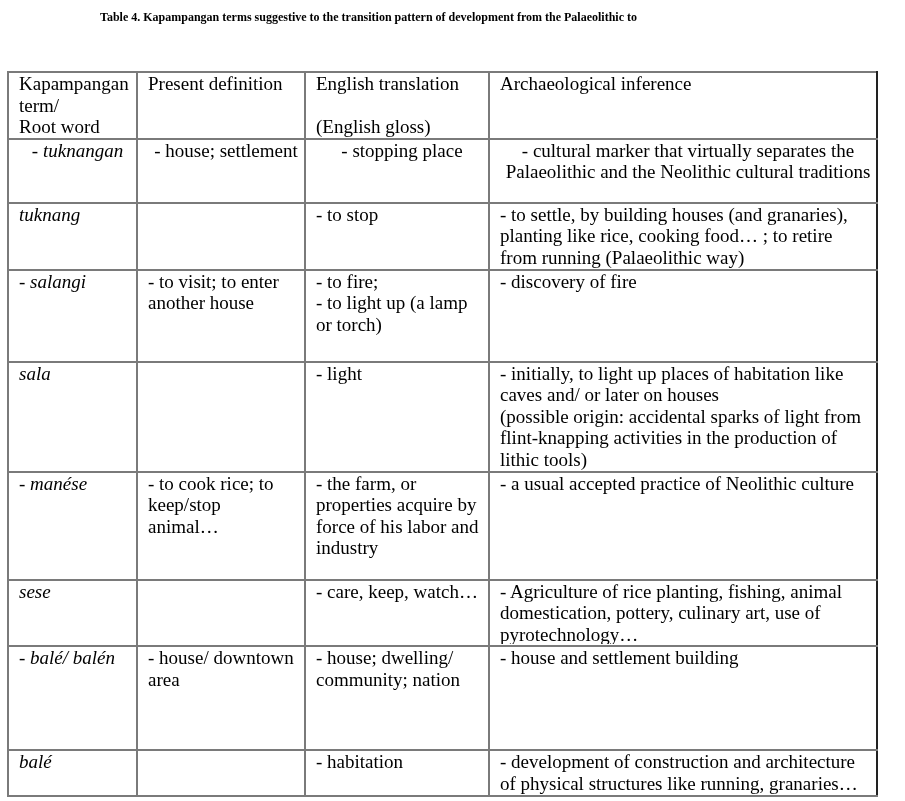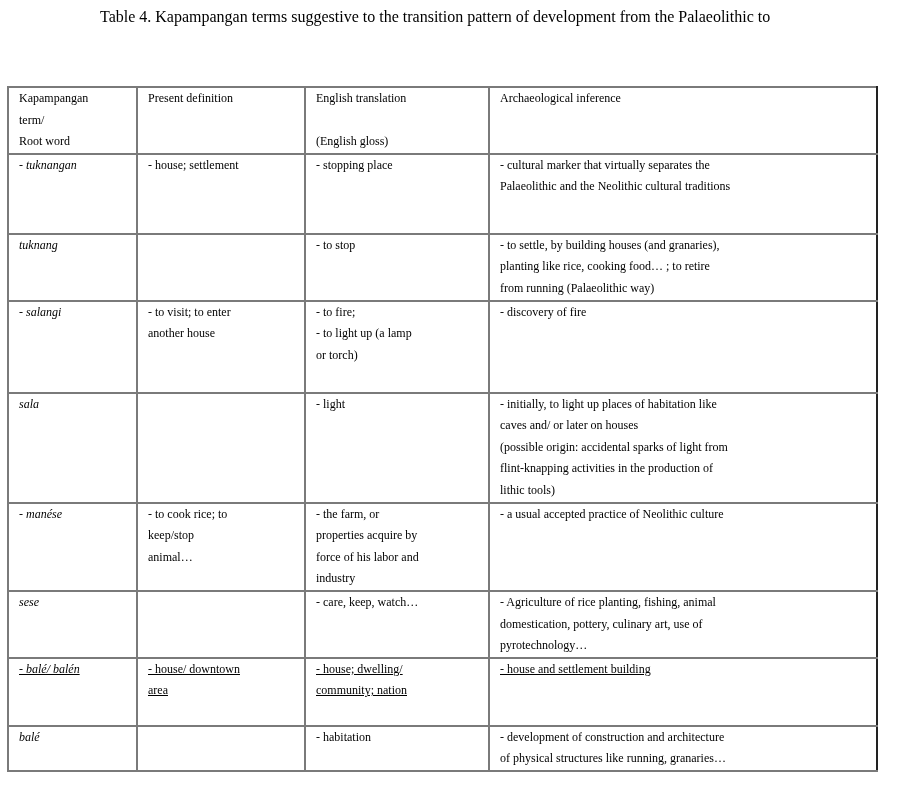--- a/index.html
+++ b/index.html
@@ -14,43 +14,43 @@
       overflow: hidden;
       font-family: "Liberation Serif", "DejaVu Serif", serif;
       color: #000;
     }
     .caption {
       position: absolute;
       left: 0;
       top: 6px;
       width: 905px;
       text-align: center;
-      font-weight: normal;
-      font-size: 16px;
+      font-weight: bold;
+      font-size: 12px;
       line-height: 22px;
     }
     .caption .line1 {
       display: block;
       white-space: nowrap;
       padding-left: 100px;
       text-align: left;
     }
     .caption .line2 {
       display: block;
       padding-left: 288px;
       text-align: left;
     }
     table.terms {
       position: absolute;
       left: 7px;
-      top: 86px;
+      top: 71px;
       border-collapse: collapse;
       table-layout: fixed;
       width: 870px;
-      font-size: 12px;
+      font-size: 19px;
       line-height: 21.6px;
     }
     table.terms td {
       border: 2px solid #7a7a7a;
       vertical-align: top;
       padding: 0 0 0 10px;
       overflow: hidden;
     }
     table.terms tr td:last-child {
       border-right-color: #222;
@@ -89,21 +89,21 @@
       </td>
       <td>
         <span class="cell-line">English translation</span>
         <span class="cell-line">&nbsp;</span>
         <span class="cell-line">(English gloss)</span>
       </td>
       <td>
         <span class="cell-line">Archaeological inference</span>
       </td>
     </tr>
-  <tr style="height: 80px;">
+  <tr style="height: 64px; text-align: center;">
         <td><span style="white-space: pre;">- </span><span class="it">tuknangan</span></td>
         <td>
           <span class="cell-line">- house; settlement</span>
         </td>
         <td>
           <span class="cell-line">- stopping place</span>
         </td>
         <td>
           <span class="cell-line">- cultural marker that virtually separates the</span>
           <span class="cell-line">Palaeolithic and the Neolithic cultural traditions</span>
@@ -143,21 +143,21 @@
           <span class="cell-line">- light</span>
         </td>
         <td>
           <span class="cell-line">- initially, to light up places of habitation like</span>
           <span class="cell-line">caves and/ or later on houses</span>
           <span class="cell-line">(possible origin: accidental sparks of light from</span>
           <span class="cell-line">flint-knapping activities in the production of</span>
           <span class="cell-line">lithic tools)</span>
         </td>
       </tr>
-      <tr style="height: 88px;">
+      <tr style="height: 108px;">
         <td><span style="white-space: pre;">- </span><span class="it">manése</span></td>
         <td>
           <span class="cell-line">- to cook rice; to</span>
           <span class="cell-line">keep/stop</span>
           <span class="cell-line">animal…</span>
         </td>
         <td>
           <span class="cell-line">- the farm, or</span>
           <span class="cell-line">properties acquire by</span>
           <span class="cell-line">force of his labor and</span>
@@ -172,21 +172,21 @@
         <td></td>
         <td>
           <span class="cell-line">- care, keep, watch…</span>
         </td>
         <td>
           <span class="cell-line">- Agriculture of rice planting, fishing, animal</span>
           <span class="cell-line">domestication, pottery, culinary art, use of</span>
           <span class="cell-line">pyrotechnology…</span>
         </td>
       </tr>
-      <tr style="height: 68px; text-decoration: underline;">
+      <tr style="height: 104px;">
         <td><span style="white-space: pre;">- </span><span class="it">balé/ balén</span></td>
         <td>
           <span class="cell-line">- house/ downtown</span>
           <span class="cell-line">area</span>
         </td>
         <td>
           <span class="cell-line">- house; dwelling/</span>
           <span class="cell-line">community; nation</span>
         </td>
         <td>

